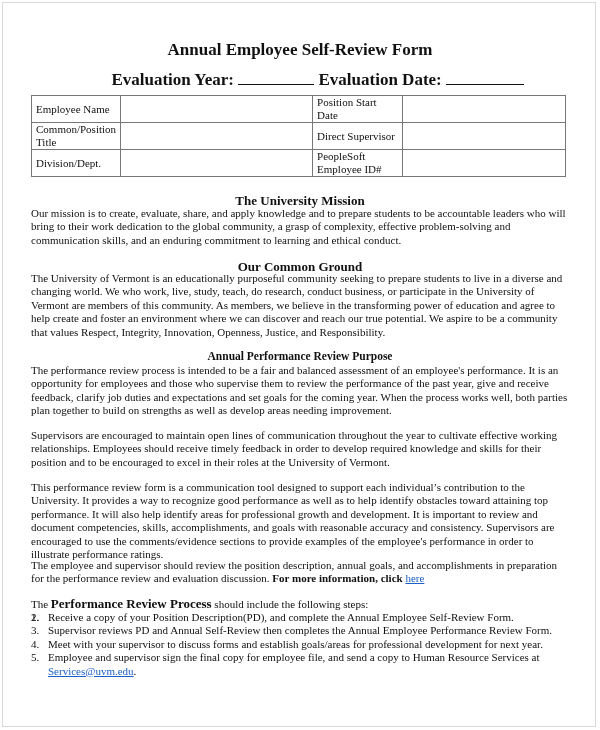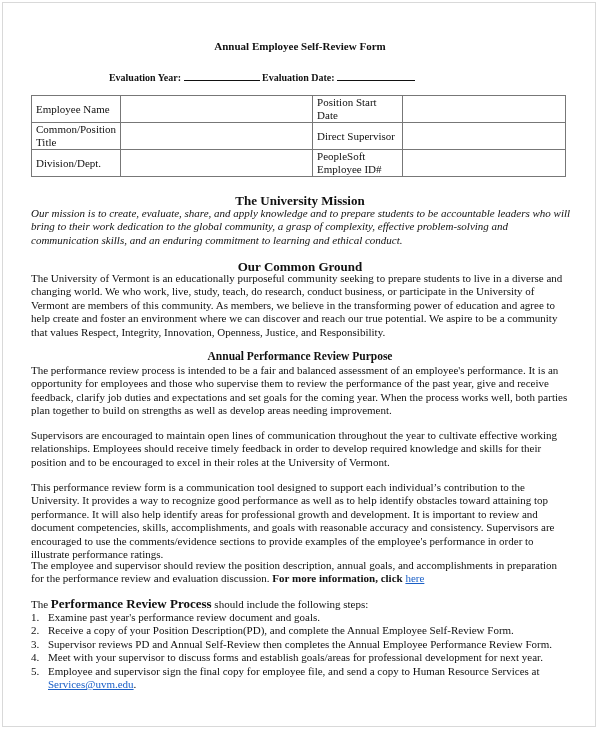--- a/index.html
+++ b/index.html
@@ -1,23 +1,23 @@
 <!DOCTYPE html>
 <html><head>
 <meta charset="utf-8">
 <style>
   html, body { margin:0; padding:0; background:#ffffff; }
   body { width:600px; height:730px; position:relative; overflow:hidden;
          font-family:"Liberation Serif", "DejaVu Serif", serif; color:#111; }
   .page { position:absolute; left:2px; top:2px; width:594px; height:725px;
           border:1px solid #d9d9d9; background:#fff; box-sizing:border-box; }
   .title { position:absolute; left:0; width:600px; top:40px; text-align:center;
-           font-weight:bold; font-size:11px; }
-  .evalline { position:absolute; left:0; width:524px; top:70px; text-align:center;
-              font-weight:bold; font-size:10px; }
+           font-weight:bold; font-size:17px; }
+  .evalline { position:absolute; left:0; width:524px; top:70px; text-align:right;
+              font-weight:bold; font-size:17px; }
   .blank { display:inline-block; border-bottom:1px solid #111; height:10px; vertical-align:baseline; }
   table.info { position:absolute; left:31px; top:95px; width:535px; border-collapse:collapse;
                font-size:11px; font-weight:normal; }
   table.info td { border:1px solid #777; padding:0 4px; line-height:13px; height:26px; vertical-align:middle; }
   .c1 { width:64px; } .c2 { width:183px; } .c3 { width:81px; }
   .h { position:absolute; left:0; width:600px; text-align:center; font-weight:bold; }
   .p { position:absolute; left:31px; width:540px; font-size:11px; line-height:13.4px; }
   .list { position:absolute; left:31px; width:545px; font-size:11px; line-height:13.4px; margin:0; padding:0; list-style:none; }
   .list li { position:relative; padding-left:17px; }
   .list .num { position:absolute; left:0; }
@@ -54,21 +54,21 @@
   <tr>
     <td class="c1">Division/Dept.</td>
     <td class="c2"></td>
     <td class="c3">PeopleSoft Employee ID#</td>
     <td></td>
   </tr>
 </tbody>
   </table>
 
 <div class="h" style="top:193px;font-size:13px;">The University Mission</div>
-<div class="p" style="top:207px;font-style:italic;">Our mission is to create, evaluate, share, and apply knowledge and to prepare students to be accountable leaders who will bring to their work dedication to the global community, a grasp of complexity, effective problem-solving and communication skills, and an enduring commitment to learning and ethical conduct.</div>
+<div class="p" style="top:207px;">Our mission is to create, evaluate, share, and apply knowledge and to prepare students to be accountable leaders who will bring to their work dedication to the global community, a grasp of complexity, effective problem-solving and communication skills, and an enduring commitment to learning and ethical conduct.</div>
 
 <div class="h" style="top:259px;font-size:13px;">Our Common Ground</div>
 <div class="p" style="top:272px;">The University of Vermont is an educationally purposeful community seeking to prepare students to live in a diverse and changing world. We who work, live, study, teach, do research, conduct business, or participate in the University of Vermont are members of this community. As members, we believe in the transforming power of education and agree to help create and foster an environment where we can discover and reach our true potential. We aspire to be a community that values Respect, Integrity, Innovation, Openness, Justice, and Responsibility.</div>
 
 <div class="h" style="top:350px;font-size:11.5px;">Annual Performance Review Purpose</div>
 <div class="p" style="top:364px;">The performance review process is intended to be a fair and balanced assessment of an employee's performance. It is an opportunity for employees and those who supervise them to review the performance of the past year, give and receive feedback, clarify job duties and expectations and set goals for the coming year. When the process works well, both parties plan together to build on strengths as well as develop areas needing improvement.</div>
 <div class="p" style="top:429px;">Supervisors are encouraged to maintain open lines of communication throughout the year to cultivate effective working relationships. Employees should receive timely feedback in order to develop required knowledge and skills for their position and to be encouraged to excel in their roles at the University of Vermont.</div>
 <div class="p" style="top:481px;">This performance review form is a communication tool designed to support each individual’s contribution to the University. It provides a way to recognize good performance as well as to help identify obstacles toward attaining top performance. It will also help identify areas for professional growth and development. It is important to review and document competencies, skills, accomplishments, and goals with reasonable accuracy and consistency. Supervisors are encouraged to use the comments/evidence sections to provide examples of the employee's performance in order to illustrate performance ratings.</div>
 
 <div class="p" style="top:559px;">
@@ -77,18 +77,18 @@
   <a href="#">here</a>
 </div>
 
 <div class="p" style="top:597px;">
   <span>The</span>
   <b style="font-size:13px">Performance Review Process</b>
   <span>should include the following steps:</span>
 </div>
 
 <ul class="list" style="top:611px;">
-  <li><span class="num">1.</span><span>Examine past year's performance review document and goals.</span></li>
+  <li><span class="num">1.</span></li>
   <li><span class="num">2.</span><span>Receive a copy of your Position Description(PD), and complete the Annual Employee Self-Review Form.</span></li>
   <li><span class="num">3.</span><span>Supervisor reviews PD and Annual Self-Review then completes the Annual Employee Performance Review Form.</span></li>
   <li><span class="num">4.</span><span>Meet with your supervisor to discuss forms and establish goals/areas for professional development for next year.</span></li>
   <li><span class="num">5.</span><span>Employee and supervisor sign the final copy for employee file, and send a copy to Human Resource Services at</span><br><a href="#">Services@uvm.edu</a><span>.</span></li>
 </ul>
 
 </body></html>

